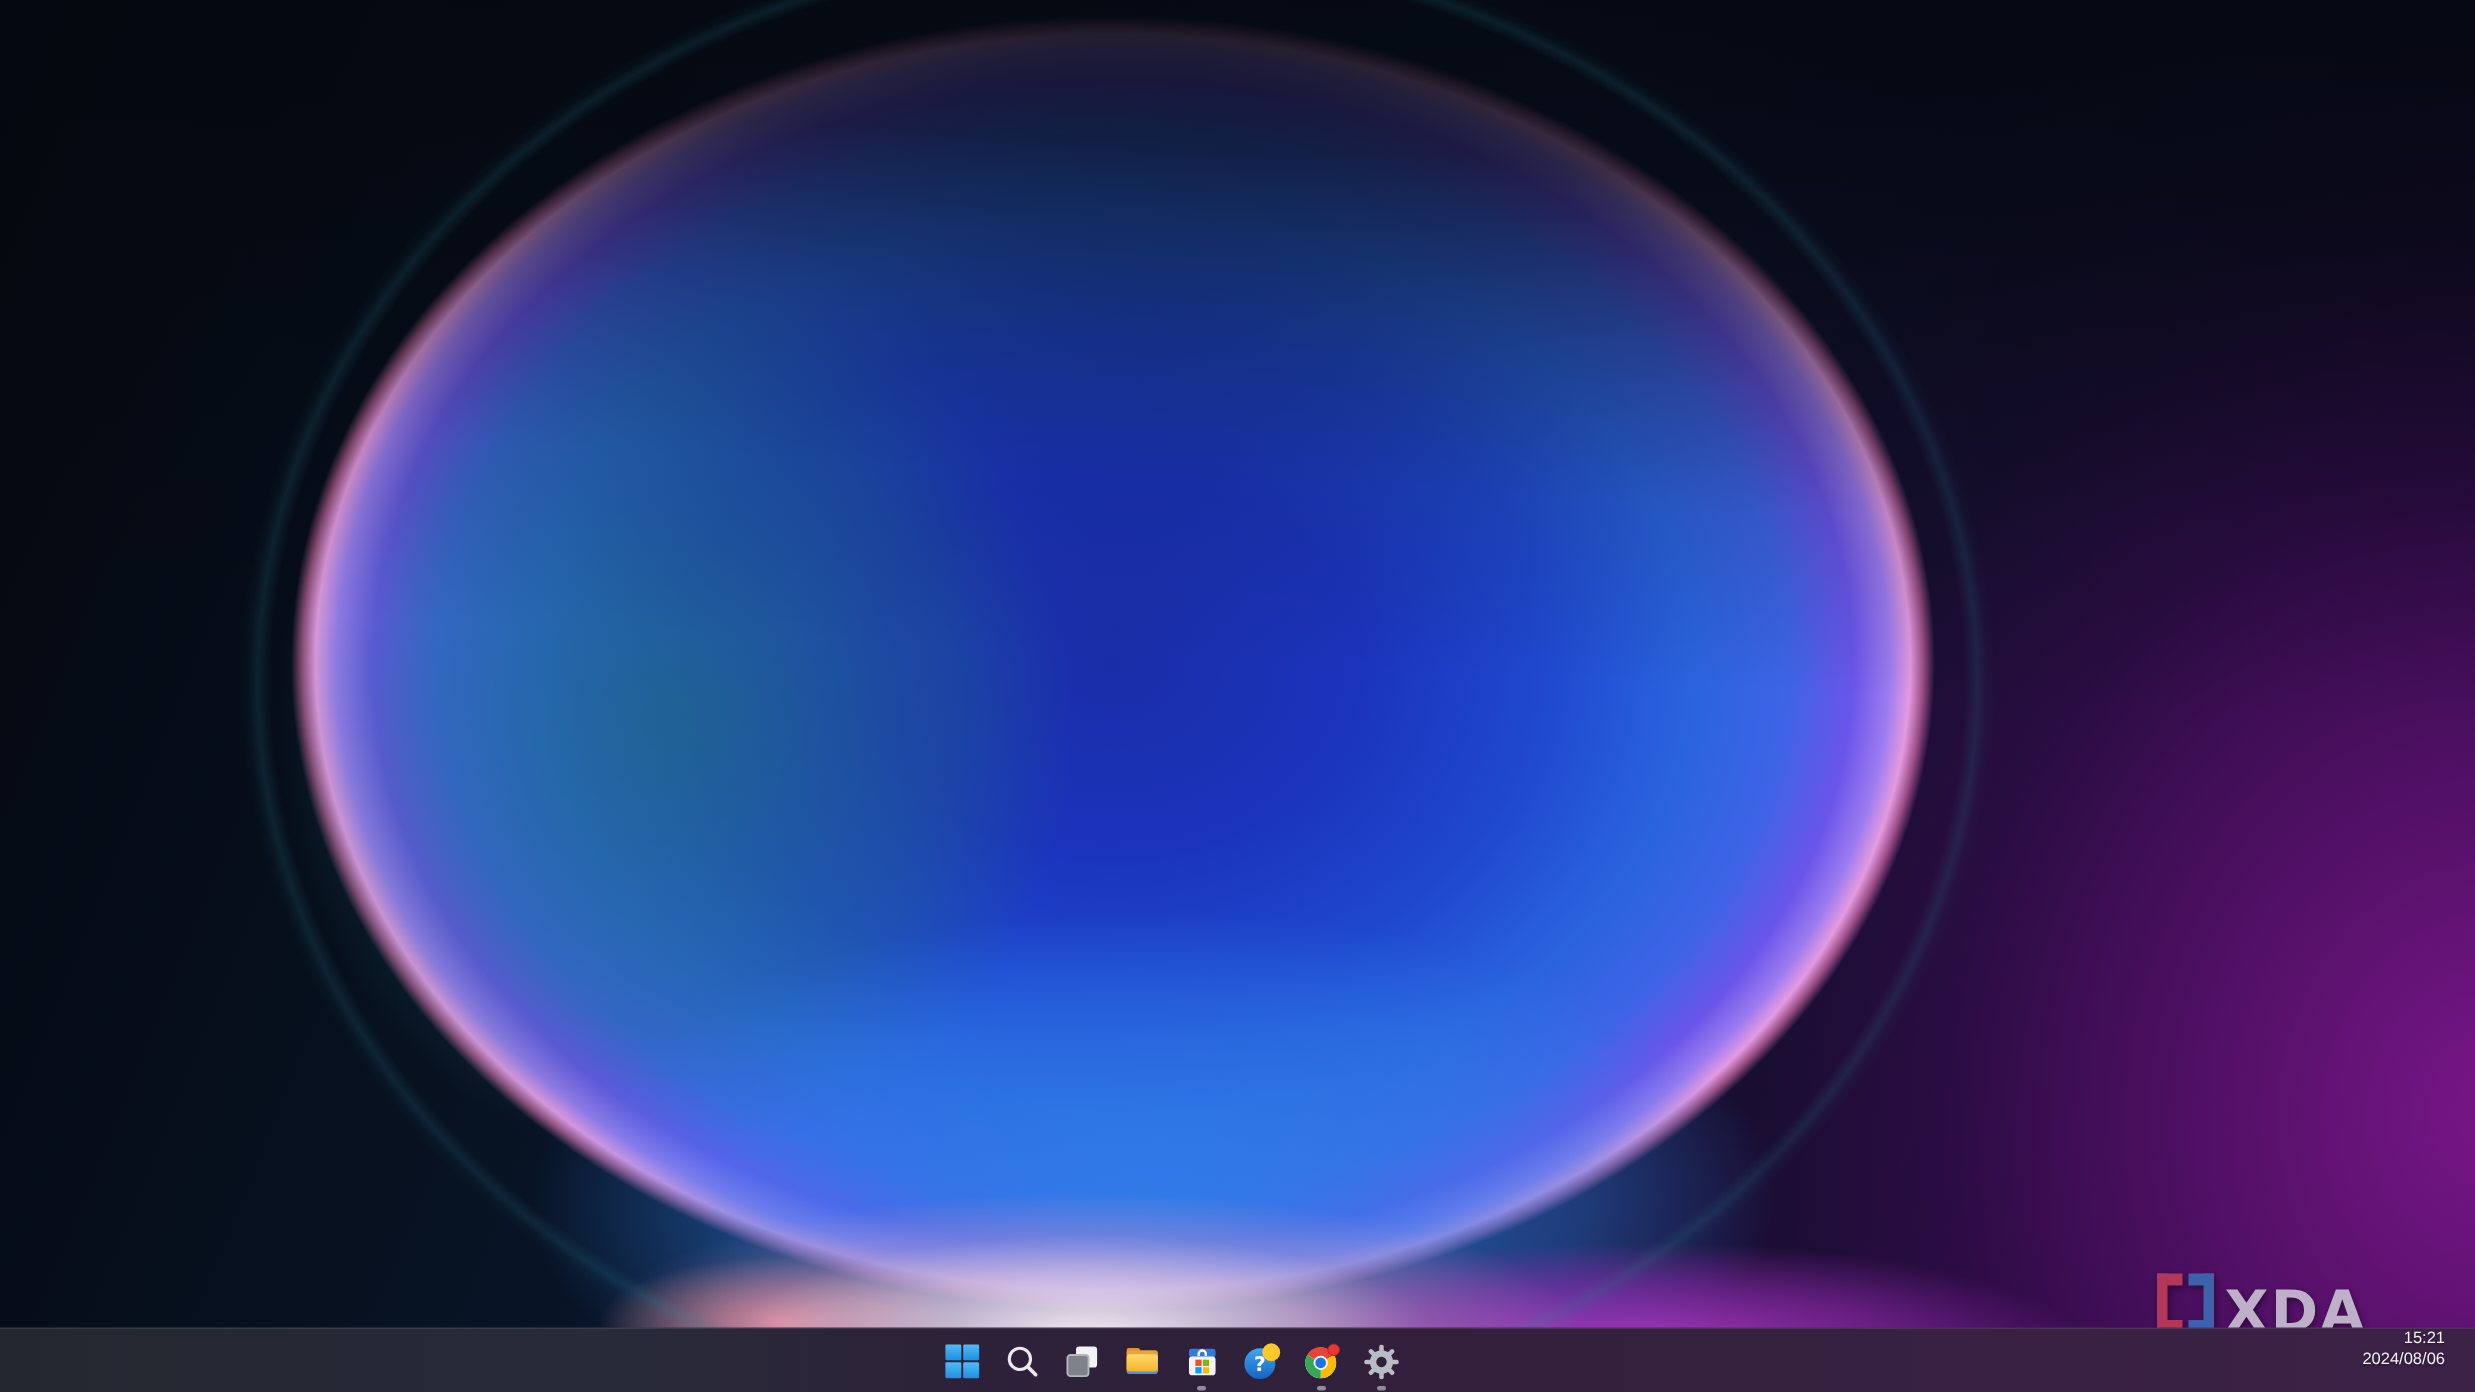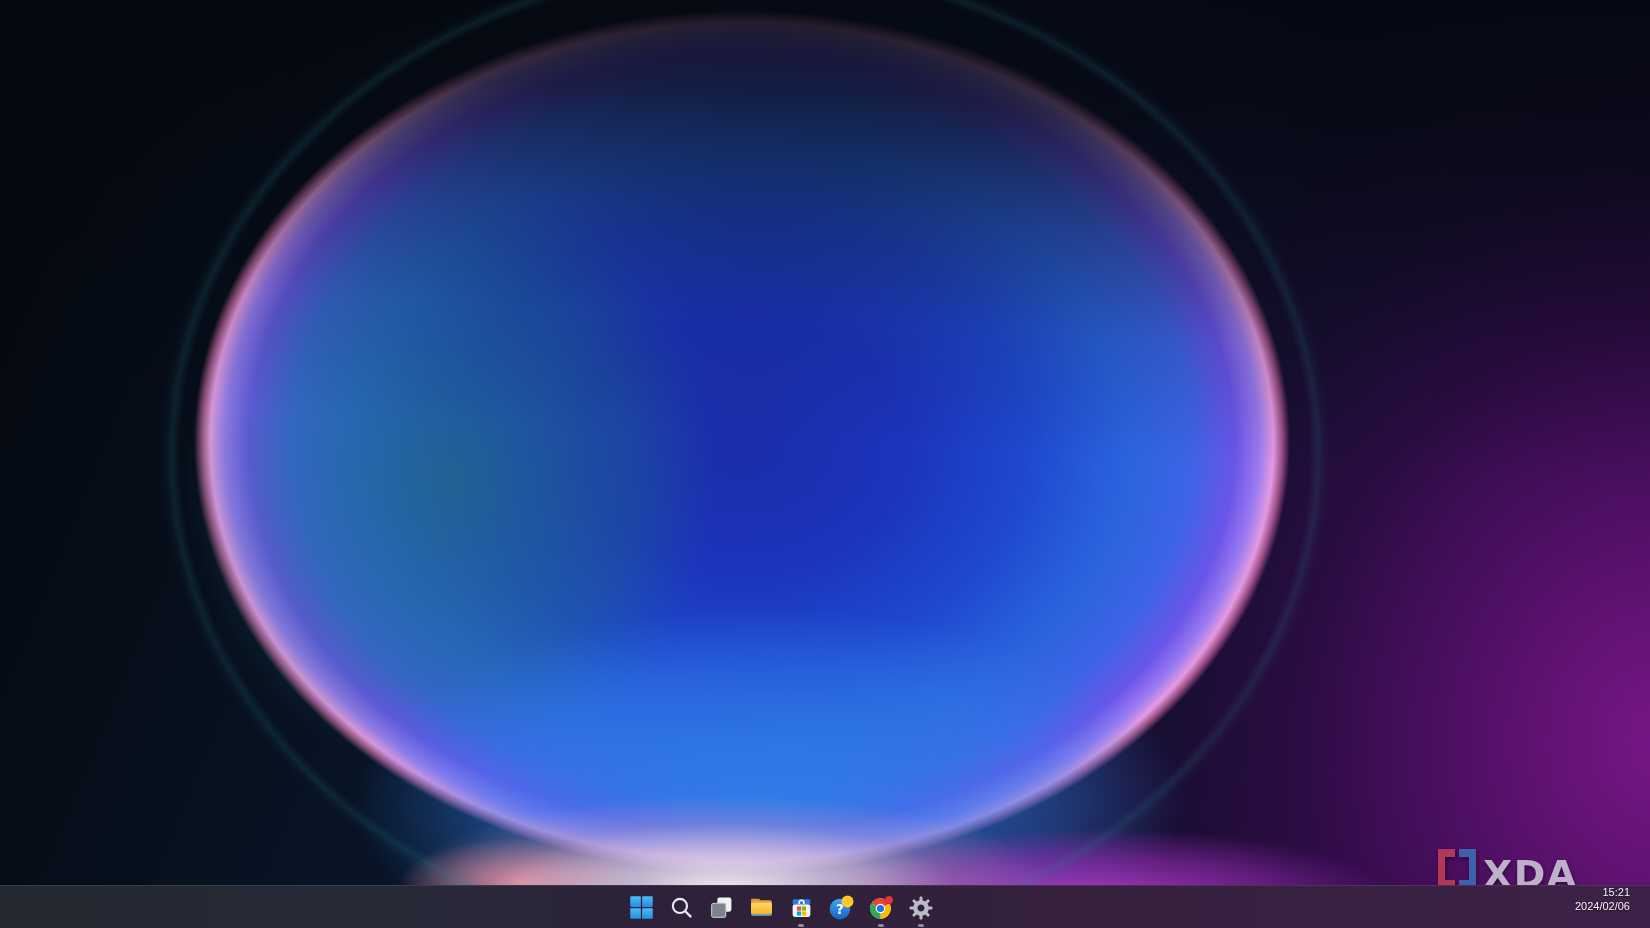--- a/index.html
+++ b/index.html
@@ -207,17 +207,17 @@
             <path fill-rule="evenodd" d="M12 4.8 a7.2 7.2 0 1 0 0.01 0 Z M12 8.8 a3.2 3.2 0 1 1 -0.01 0 Z"></path>
           </g>
         </svg>
         <span class="run-ind" style="opacity: 1;"></span>
       </div>
 
     </div>
 
     <div class="clock">
       <div>15:21</div>
-      <div>2024/02/06</div>
+      <div>2024/08/06</div>
     </div>
 
   </div>
 </div>
 
 </body></html>

